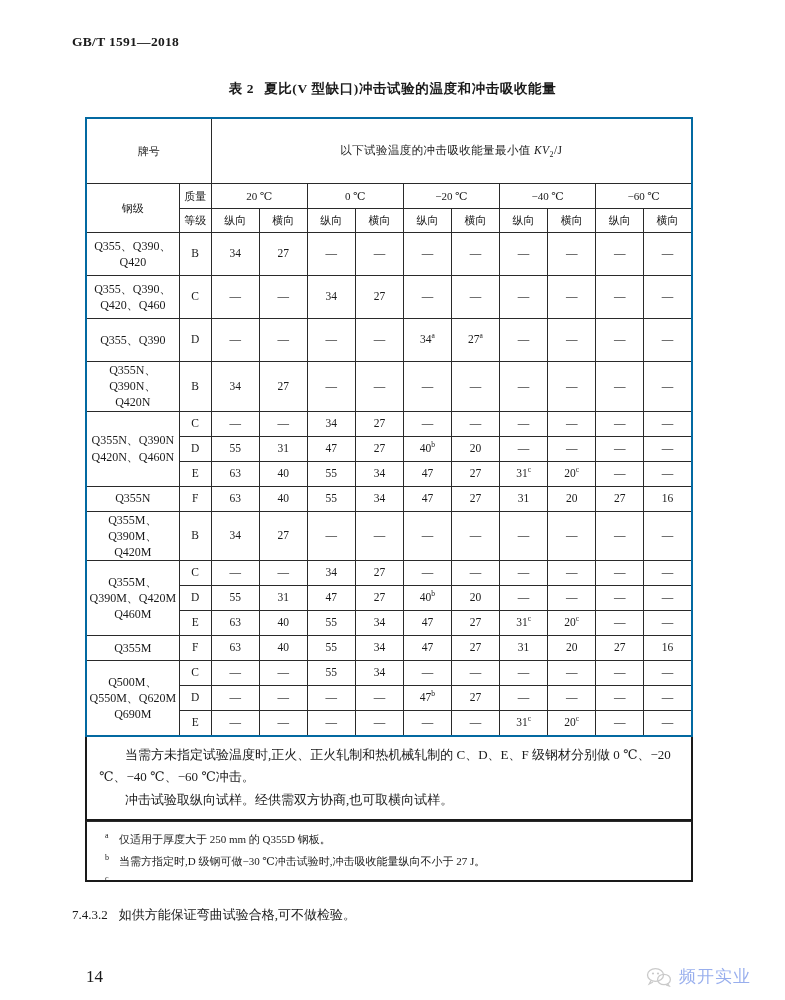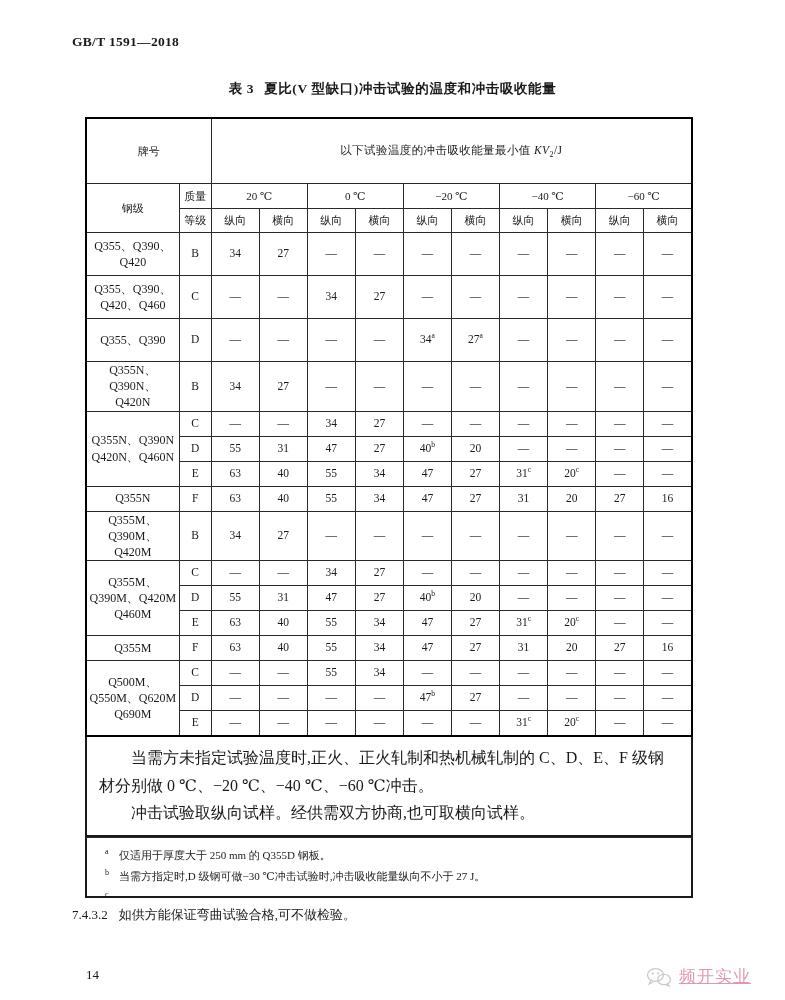--- a/index.html
+++ b/index.html
@@ -61,21 +61,21 @@
   table.t11 td, table.t11 th {
     border: 1px solid #2a2a2a;
     text-align: center;
     vertical-align: middle;
     padding: 0;
     font-weight: normal;
     line-height: 1.35;
   }
   
   table.t11 {
-    border: 2px solid #000000;
+    border: 2px solid #0369a1;
   }
   .hdr-top td { height: 64px; }
   .hdr-temp td { height: 24px; }
   .hdr-dir td { height: 23px; }
 
   .cell-brand {
     font-size: 12px;
     padding: 3px 4px;
     line-height: 1.5;
   }
@@ -89,21 +89,21 @@
   .hdr-kv { font-size: 11.5px; letter-spacing: .4px; }
   .kv-sub { font-size: 8px; vertical-align: sub; line-height: 0; }
 
   .twoline { line-height: 1.45; }
 
   
   .notebox {
     border: 2px solid #1a1a1a;
     border-top: none;
     padding: 7px 12px 8px 12px;
-    font-size: 16px;
+    font-size: 13px;
     line-height: 1.72;
   }
   .notebox .nl { text-indent: 2em; margin: 0; }
   .fnbox {
     border: 2px solid #1a1a1a;
     border-top: 1px solid #2a2a2a;
     padding: 7px 12px 8px 12px;
     font-size: 11px;
     line-height: 1.95;
   }
@@ -130,50 +130,49 @@
     margin: 0 0 14px 0;
     font-size: 13px;
   }
   .sec-h .n { margin-right: 12px; }
   .para { margin: 0 0 3px 0; }
   .para .n { margin-right: 11px; }
   .folio {
     position: absolute;
     left: 86px;
     top: 967px;
-    font-size: 13px;
+    font-size: 17px;
   }
 
   
   .wm {
     position: absolute;
     right: 34px;
     bottom: 12px;
     display: flex;
     align-items: center;
     gap: 7px;
     opacity: .45;
   }
   .wm-text {
     font-size: 17px;
-    color: #be185d;
+    color: #1d4ed8;
     font-family: "Liberation Sans", sans-serif;
     letter-spacing: 1px;
-    text-decoration: underline;
   }
 </style>
 </head>
 <body>
 
 <div class="page">
 
   <div class="runhead">GB/T 1591—2018</div>
 
   <div class="caption">
-    <span class="capnum">表 3</span><span>夏比(V 型缺口)冲击试验的温度和冲击吸收能量</span>
+    <span class="capnum">表 2</span><span>夏比(V 型缺口)冲击试验的温度和冲击吸收能量</span>
   </div>
 
   <div class="tablewrap">
     <table class="t11">
       <colgroup>
         <col style="width:93px">
         <col style="width:32px">
         <col style="width:48px">
           <col style="width:48px">
         <col style="width:48px">

